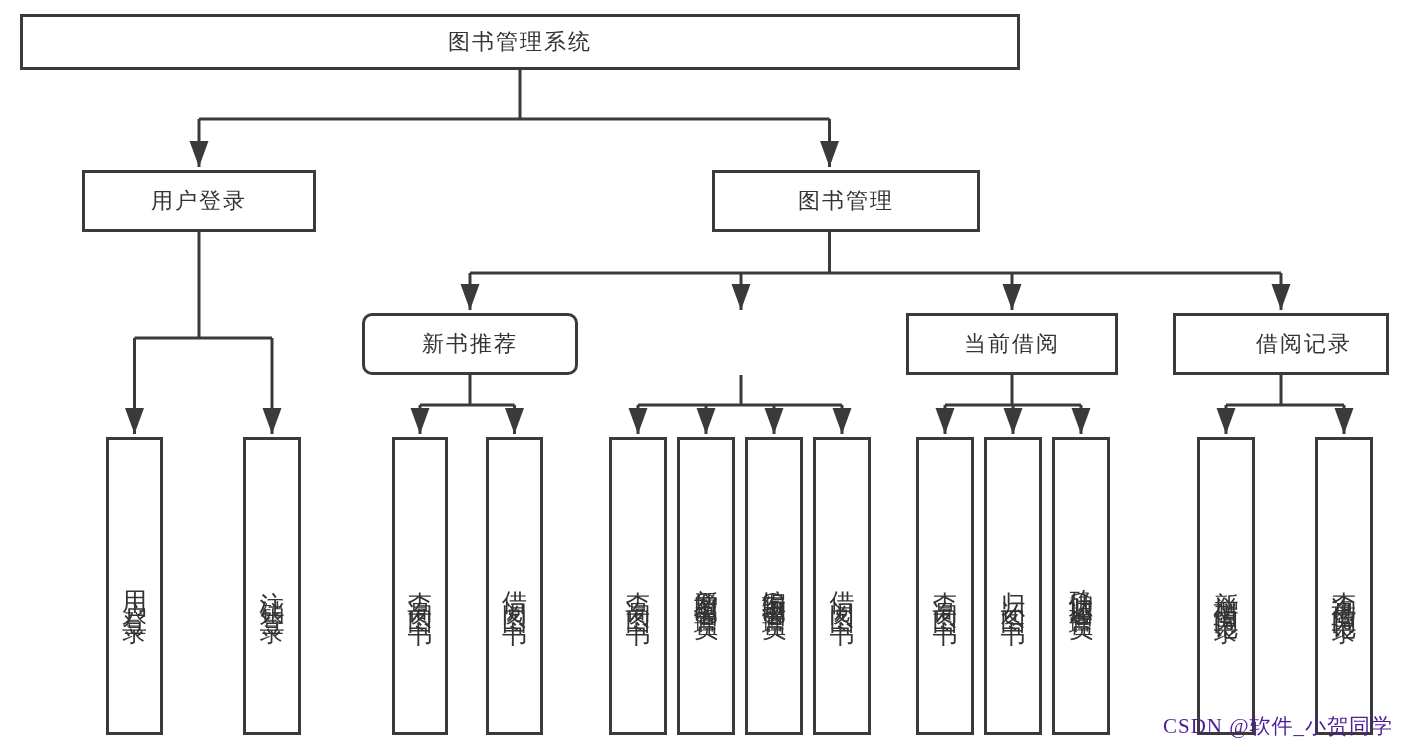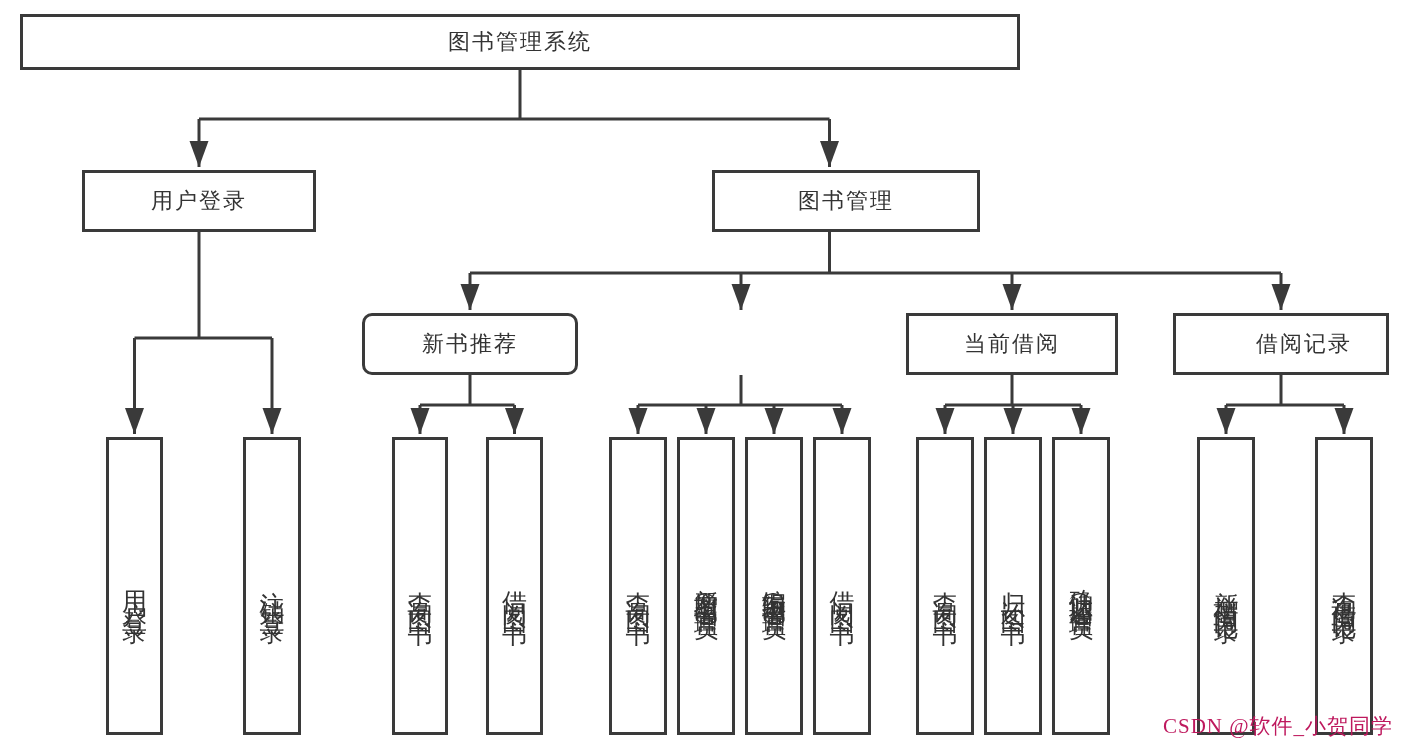--- a/index.html
+++ b/index.html
@@ -41,21 +41,21 @@
   }
   .sp-a { letter-spacing: 10px; margin-bottom: -10px; }
   .sp-b { letter-spacing: 6px;  margin-bottom: -6px;  }
   .sp-c { letter-spacing: 4px;  margin-bottom: -4px; font-size: 24px; }
   .watermark {
     position: absolute;
     left: 1163px;
     top: 712px;
     font-size: 21px;
     letter-spacing: 1px;
-    color: #be185d;
+    color: #4c1d95;
     white-space: nowrap;
     z-index: 5;
   }
 </style>
 </head>
 <body>
 
 <div class="stage">
 
   <svg class="connectors" width="1405" height="747" viewBox="0 0 1405 747">

